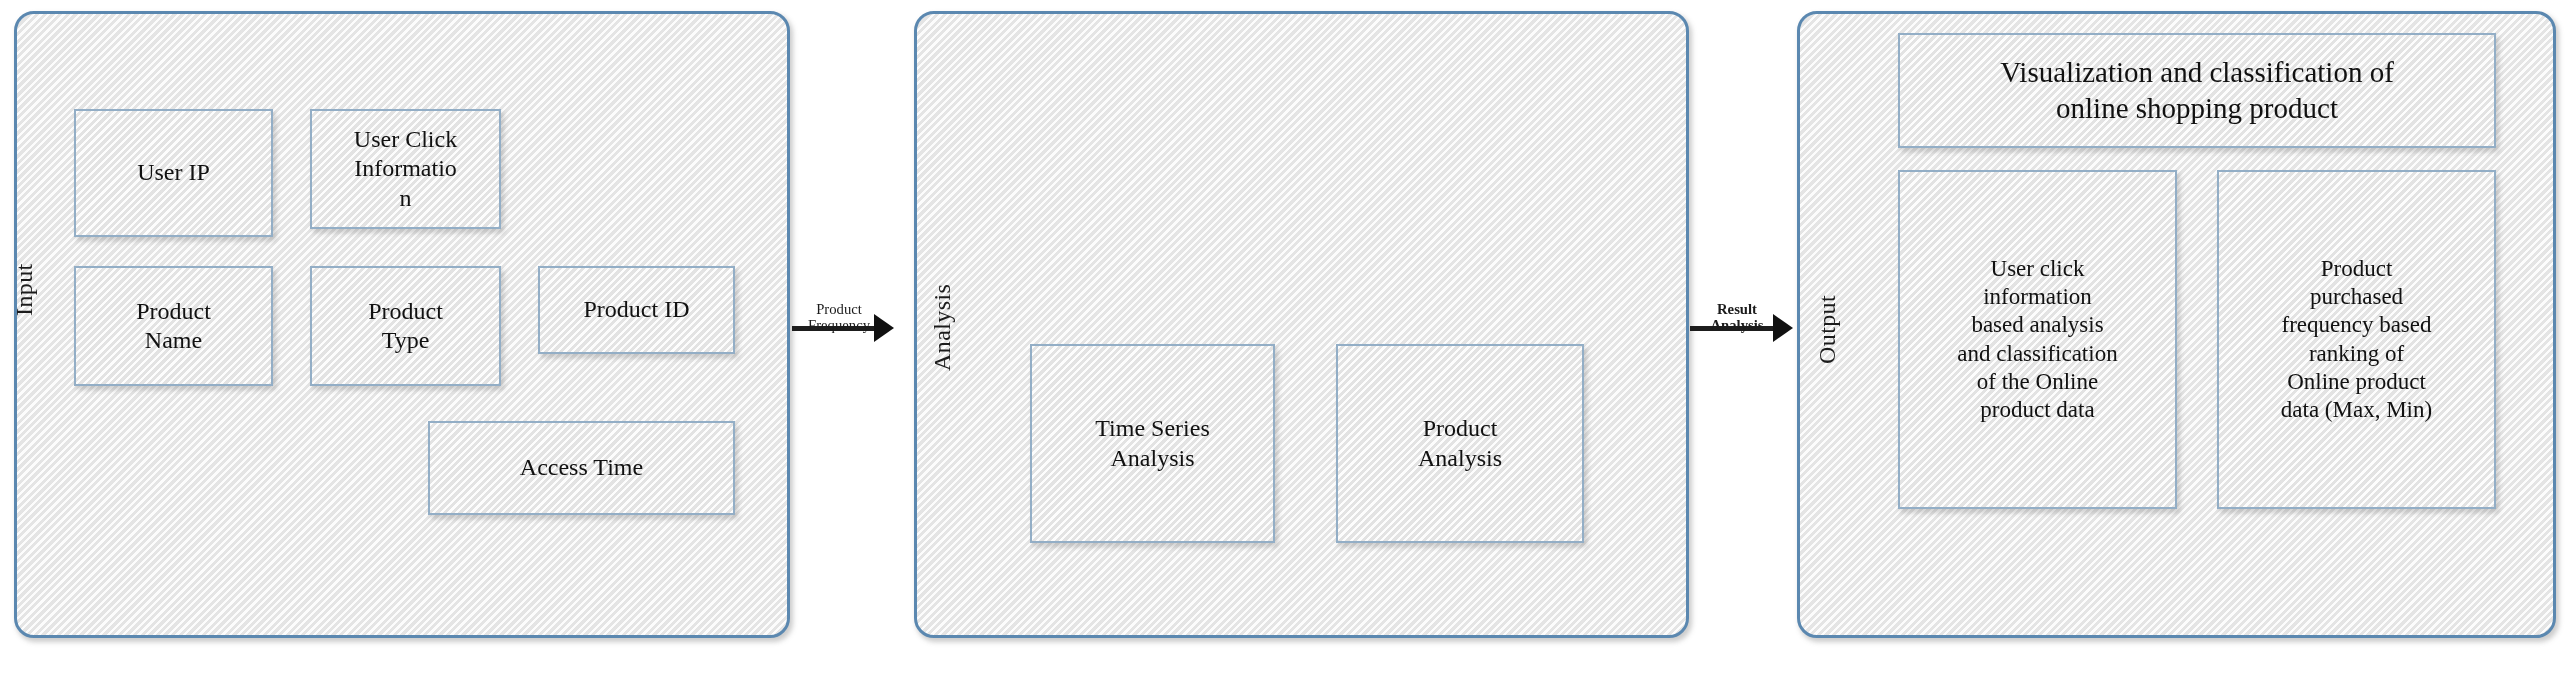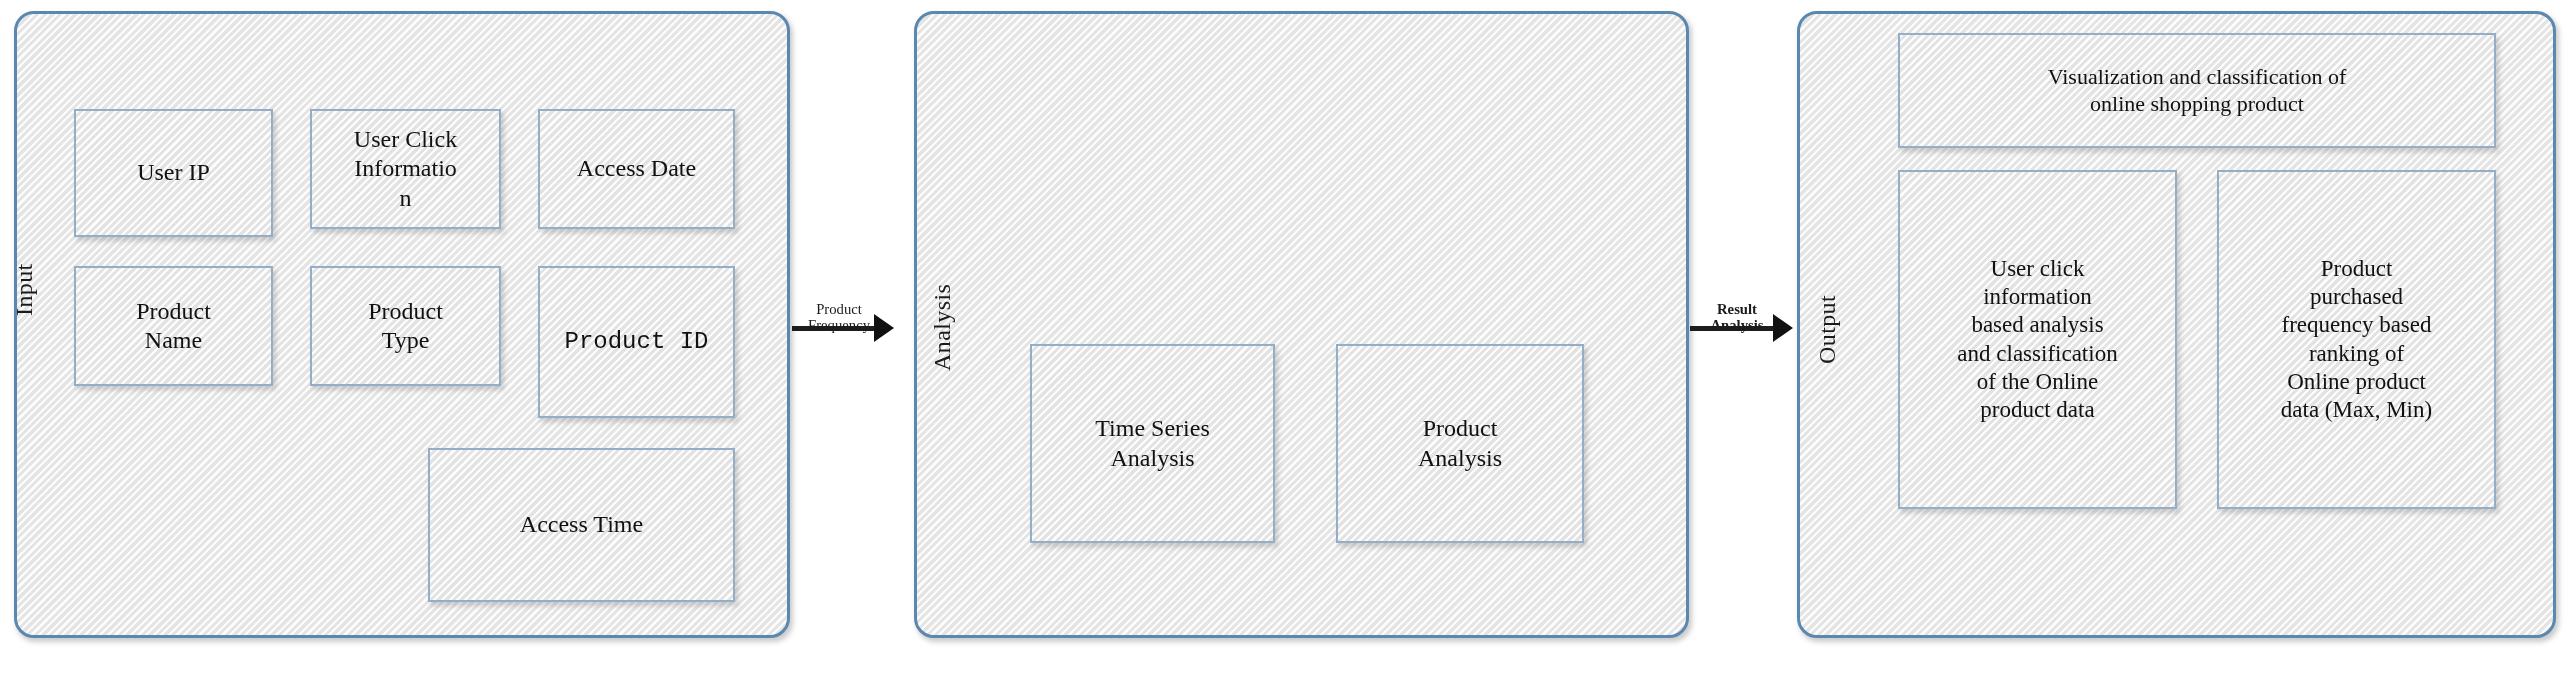--- a/index.html
+++ b/index.html
@@ -94,21 +94,21 @@
   .connector-label {
     position: absolute;
     font-size: 14.7px;
     line-height: 1.12;
     color: #1b1b1b;
     text-align: center;
     white-space: pre-line;
   }
 
   
-  .fs-lg  { font-size: 22px; }
+  .fs-lg  { font-size: 29px; }
   .fs-md  { font-size: 24px; }
   .fs-sm  { font-size: 23px; }
 </style>
 </head>
 <body>
 
 <div id="canvas">
 
   <div class="stage" style="left:14px; top:11px; width:776px; height:627px;">
   </div>
@@ -118,40 +118,37 @@
   <div class="node fs-md" style="left:74px; top:109px; width:199px; height:128px;">
     <span class="node-text">User IP</span>
   </div>
 
   <div class="node fs-md" style="left:310px; top:109px; width:191px; height:120px;">
     <span class="node-text">User Click
 Informatio
 n</span>
   </div>
 
-  <div class="node fs-md" style="left:538px; top:109px; width:197px; height:120px;">
-    <span class="node-text">Access Date</span>
-  </div>
 
   <div class="node fs-md" style="left:74px; top:266px; width:199px; height:120px;">
     <span class="node-text">Product
 Name</span>
   </div>
 
   <div class="node fs-md" style="left:310px; top:266px; width:191px; height:120px;">
     <span class="node-text">Product
 Type</span>
   </div>
 
-  <div class="node fs-md" style="left:538px; top:266px; width:197px; height:152px;font-family:Liberation Mono, monospace;">
+  <div class="node fs-md" style="left:538px; top:266px; width:197px; height:88px;">
     <span class="node-text">Product ID</span>
   </div>
 
 
-  <div class="node fs-md" style="left:428px; top:421px; width:307px; height:154px;margin-top:27px;">
+  <div class="node fs-md" style="left:428px; top:421px; width:307px; height:94px;">
     <span class="node-text">Access Time</span>
   </div>
 
   <div class="connector" style="left:792px; top:326px; width:85px;"></div>
   <div class="arrowhead" style="left:874px; top:314px;"></div>
   <div class="connector-label" style="left:792px; top:301px; width:94px;">Product
 Frequency</div>
 
   <div class="stage" style="left:914px; top:11px; width:775px; height:627px;">
   </div>

